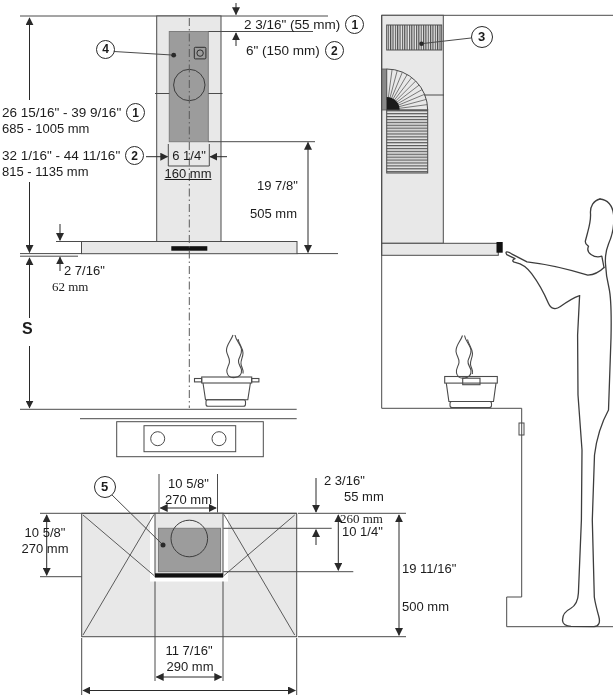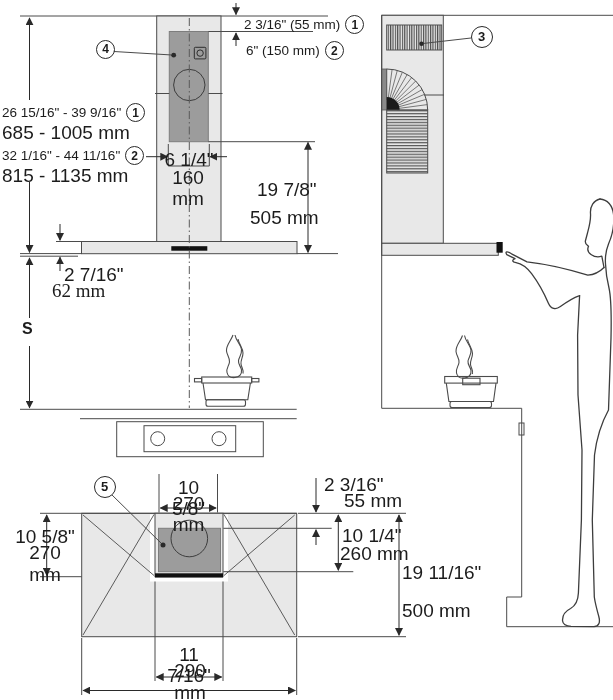--- a/index.html
+++ b/index.html
@@ -2,21 +2,21 @@
 <html><head>
 <meta charset="utf-8">
 <style>
   html,body{margin:0;padding:0;background:#fff;}
   .stage{
     position:relative;width:613px;height:700px;background:#ffffff;overflow:hidden;
     font-family:"Liberation Sans",sans-serif;color:#1c1c1c;
   }
   .stage svg{position:absolute;left:0;top:0;}
   .lbl{
-    position:absolute;font-size:19px;line-height:1.15;color:#1c1c1c;
+    position:absolute;font-size:13px;line-height:1.15;color:#1c1c1c;
     white-space:nowrap;
   }
   .lbl.center{text-align:center;white-space:normal;}
   .row{position:absolute;display:flex;align-items:center;gap:5px;}
   .row .lbl-inline{font-size:13.5px;white-space:nowrap;}
   .badge{
     box-sizing:border-box;width:19px;height:19px;border:1.6px solid #2a2a2a;border-radius:50%;
     background:#fff;display:flex;align-items:center;justify-content:center;
     font-size:12px;font-weight:bold;color:#1c1c1c;flex:0 0 auto;
   }
@@ -234,21 +234,21 @@
   <span class="badge">1</span>
 </div>
 <div class="lbl" style="left:2px;top:122px;">685 - 1005 mm</div>
 <div class="row" style="left:2px;top:146px;">
   <span class="lbl-inline">32 1/16" - 44 11/16"</span>
   <span class="badge">2</span>
 </div>
 <div class="lbl" style="left:2px;top:165px;">815 - 1135 mm</div>
 
 <div class="lbl center" style="left:160px;top:149px;width:58px;">6 1/4"</div>
-<div class="lbl center" style="left:159px;top:166.5px;width:58px;">160 mm</div>
+<div class="lbl center" style="left:159px;top:166.5px;width:58px;text-decoration:underline;">160 mm</div>
 
 <div class="lbl" style="left:257px;top:179px;">19 7/8"</div>
 <div class="lbl" style="left:250px;top:207px;">505 mm</div>
 
 <div class="lbl" style="left:64px;top:263.5px;">2 7/16"</div>
 <div class="lbl" style="left:52px;top:280px;font-family:Liberation Serif, serif;">62 mm</div>
 
 <div class="s-label" style="left:22px;top:320px;">S</div>
 
 <div class="badge abs" style="left:96px;top:39.5px;">4</div>
@@ -258,21 +258,21 @@
 <div class="lbl center" style="left:160px;top:476.5px;width:57px;">10 5/8"</div>
 <div class="lbl center" style="left:157px;top:492.5px;width:63px;">270 mm</div>
 
 <div class="lbl center" style="left:14px;top:525.5px;width:62px;">10 5/8"</div>
 <div class="lbl center" style="left:14px;top:542px;width:62px;">270 mm</div>
 
 <div class="lbl" style="left:324px;top:473.5px;">2 3/16"</div>
 <div class="lbl" style="left:324px;top:490px;margin-left:20px;">55 mm</div>
 
 <div class="lbl" style="left:342px;top:525px;">10 1/4"</div>
-<div class="lbl" style="left:340px;top:543px;">260 mm</div>
+<div class="lbl" style="left:340px;top:512px;font-family:Liberation Serif, serif;">260 mm</div>
 
 <div class="lbl" style="left:402px;top:561.5px;">19 11/16"</div>
 <div class="lbl" style="left:402px;top:600px;">500 mm</div>
 
 <div class="lbl center" style="left:156px;top:643.5px;width:66px;">11 7/16"</div>
 <div class="lbl center" style="left:156px;top:660px;width:68px;">290 mm</div>
 
 </div>
 
 </body></html>

